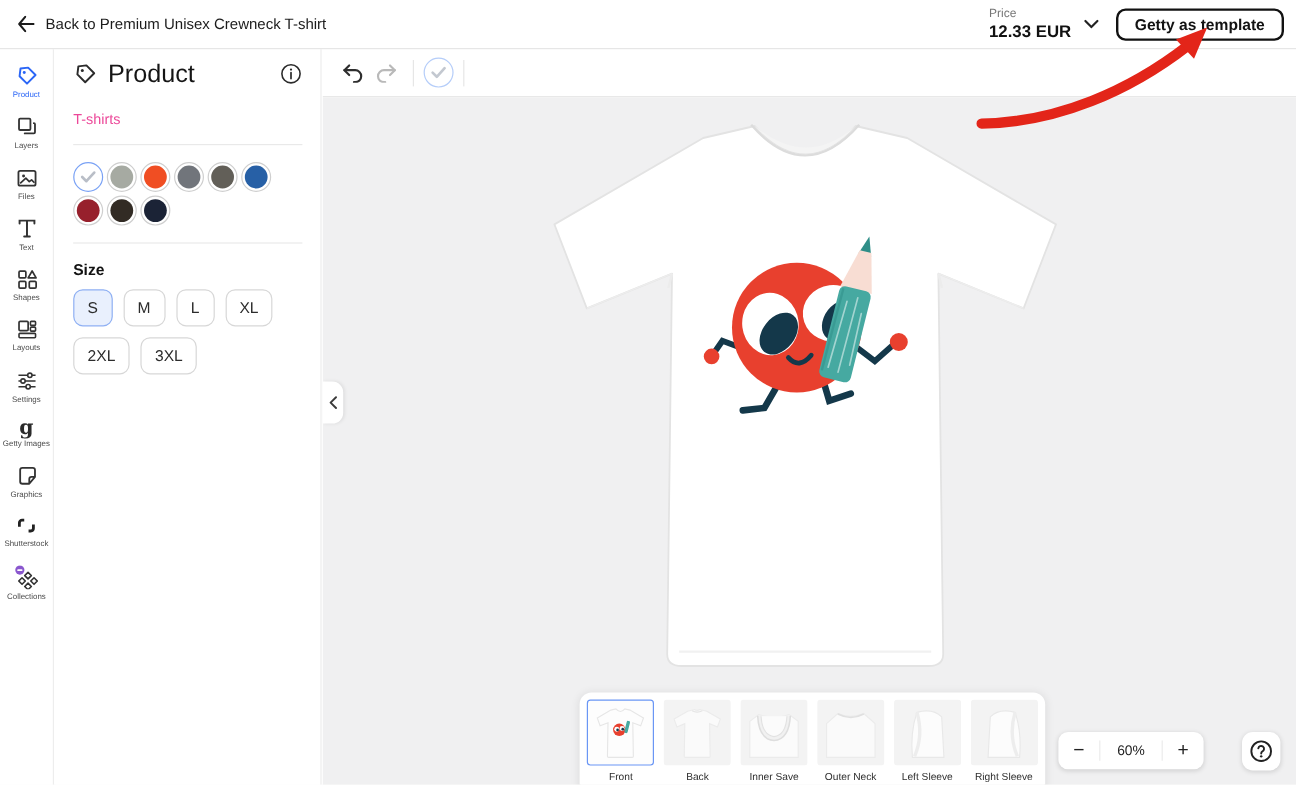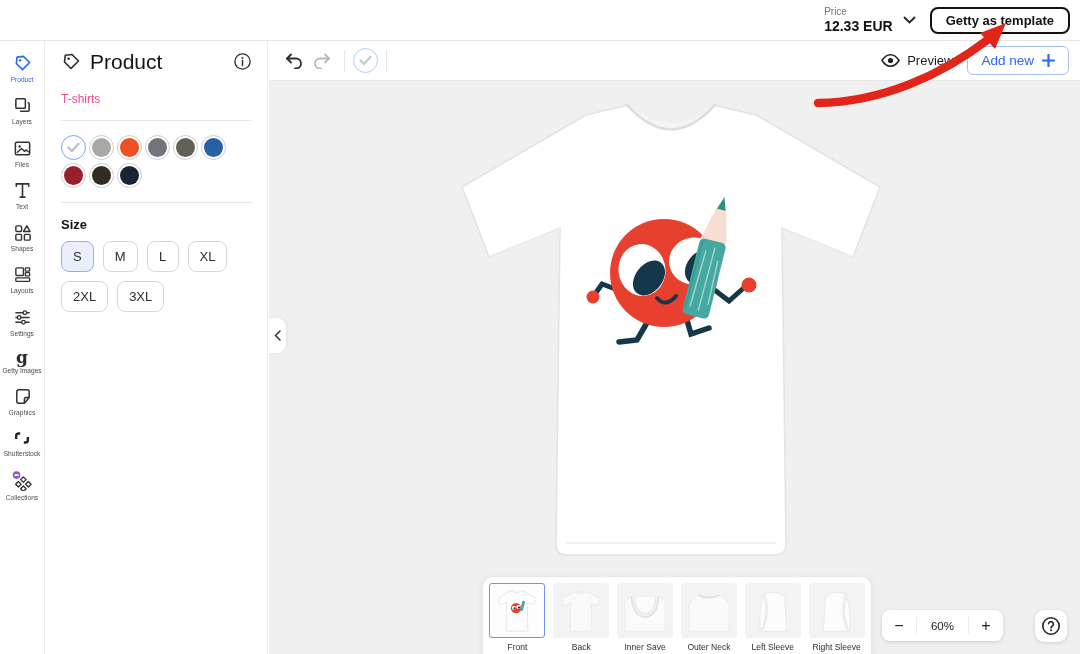--- a/index.html
+++ b/index.html
@@ -69,20 +69,26 @@
   .zoom-btn { width:34px; height:31px; display:flex; align-items:center; justify-content:center; font-size:16px; color:#222; cursor:pointer; }
   .zoom-val { font-size:11.5px; color:#222; padding:0 14px; border-left:1px solid #ececec; border-right:1px solid #ececec; height:17px; display:flex; align-items:center; }
   .help-btn { position:absolute; right:13px; bottom:12px; width:32px; height:32px; background:#fff; border-radius:9px; box-shadow:0 1px 4px rgba(0,0,0,.14); display:flex; align-items:center; justify-content:center; cursor:pointer; z-index:7; }
 
   .arrow-overlay { position:absolute; left:796px; top:16px; width:240px; height:100px; z-index:30; pointer-events:none; }
 </style>
 </head>
 <body>
 
 <div class="topbar">
+  <div class="back-link">
+    <svg width="15" height="14" viewBox="0 0 15 14">
+        <path d="M7 1 L2 7 L7 13 M2 7 H14" stroke="#1c1c1c" stroke-width="1.7" fill="none" stroke-linecap="round" stroke-linejoin="round"></path>
+      </svg>
+    <span>Back to Premium Unisex Crewneck T-shirt</span>
+  </div>
   <div class="topbar-right">
     <div class="price-wrap">
       <div>
         <div class="price-label">Price</div>
         <div class="price-value">12.33 EUR</div>
       </div>
       <svg width="13" height="8" viewBox="0 0 13 8">
           <path d="M1.5 1.5 L6.5 6.5 L11.5 1.5" stroke="#222" stroke-width="1.8" fill="none" stroke-linecap="round"></path>
         </svg>
     </div>
@@ -256,35 +262,20 @@
           <path d="M16 5.5 h-9 a5 5 0 0 0 0 10 h1" fill="none" stroke="#b9b9b9" stroke-width="1.8" stroke-linecap="round"></path>
         </svg>
     </div>
     <div class="vsep"></div>
     <div class="check-circle">
       <svg width="13" height="11" viewBox="0 0 13 11">
           <path d="M1.5 5.5 L5 9 L11.5 1.8" fill="none" stroke="#c3c8d0" stroke-width="2.2" stroke-linecap="round" stroke-linejoin="round"></path>
         </svg>
     </div>
     <div class="vsep"></div>
-    <div class="toolbar-right">
-      <div class="preview-btn">
-        <svg width="19" height="13" viewBox="0 0 19 13">
-            <path d="M1 6.5 C4 1.8 8 0.8 9.5 0.8 C11 0.8 15 1.8 18 6.5 C15 11.2 11 12.2 9.5 12.2 C8 12.2 4 11.2 1 6.5 Z" fill="none" stroke="#222" stroke-width="1.5"></path>
-            <circle cx="9.5" cy="6.5" r="2.6" fill="#222"></circle>
-          </svg>
-        <span>Preview</span>
-      </div>
-      <div class="add-new-btn">
-        <span>Add new</span>
-        <svg width="13" height="13" viewBox="0 0 13 13">
-            <path d="M6.5 1 V12 M1 6.5 H12" stroke="#2b66f6" stroke-width="2.2" stroke-linecap="round"></path>
-          </svg>
-      </div>
-    </div>
   </div>
 
   <div class="canvas">
 
     <div class="shirt-stage">
       <svg width="470" height="492" viewBox="0 0 470 492">
 
         <path d="M150 30 L193 20 Q235 66 277 20 L320 30 L444 102 L417 172 L346 143 L350 460 Q350 470 338 470 L132 470 Q120 470 120 460 L124 143 L53 172 L26 102 Z" fill="#ffffff" stroke="#e3e3e3" stroke-width="1.5" stroke-linejoin="round"></path>
         <path d="M193 20 Q235 66 277 20 Q236 56 193 20 Z" fill="#f4f4f4"></path>
         <path d="M190 19 Q235 70 280 19" fill="none" stroke="#dcdcdc" stroke-width="2"></path>

